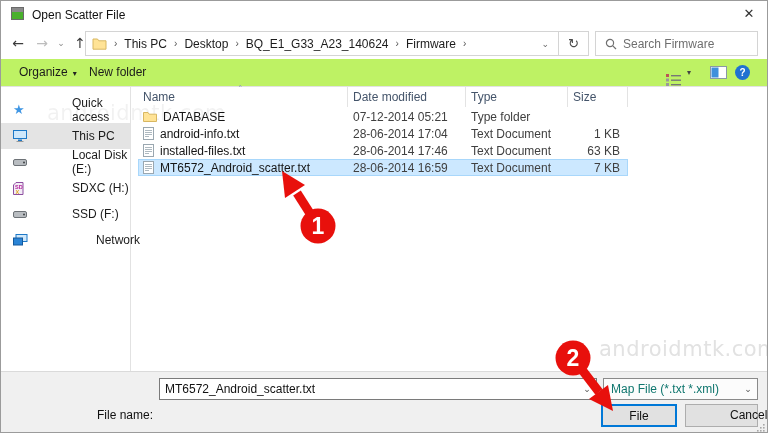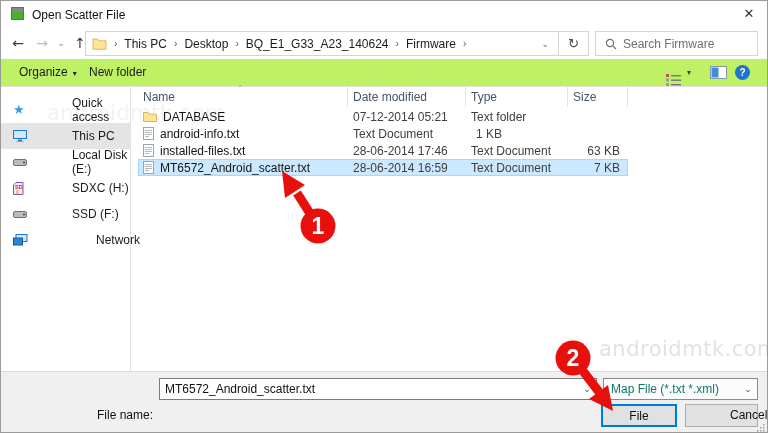--- a/index.html
+++ b/index.html
@@ -262,37 +262,38 @@
         <div class="frow">
           <div class="cell c-name">
             <span class="ficon">
               <svg width="14" height="12" viewBox="0 0 14 12">
                   <path d="M0.5 1.5 h4.5 l1.2 1.7 H13.5 v7.3 H0.5 Z" fill="#ffe396" stroke="#d8b761"></path>
                 </svg>
             </span>
             <span>DATABASE</span>
           </div>
           <div class="cell c-date">07-12-2014 05:21</div>
-          <div class="cell c-type">Text folder</div>
+          <div class="cell c-type">Type folder</div>
           <div class="cell c-size"></div>
         </div>
 
         <div class="frow">
           <div class="cell c-name">
             <span class="ficon">
               <svg width="11" height="13" viewBox="0 0 11 13">
                   <rect x="0.5" y="0.5" width="10" height="12" fill="#fff" stroke="#9aa7b0"></rect>
                   <line x1="2" y1="3.5" x2="9" y2="3.5" stroke="#aeb9c0"></line>
                   <line x1="2" y1="5.5" x2="9" y2="5.5" stroke="#aeb9c0"></line>
                   <line x1="2" y1="7.5" x2="9" y2="7.5" stroke="#aeb9c0"></line>
                   <line x1="2" y1="9.5" x2="6" y2="9.5" stroke="#aeb9c0"></line>
                 </svg>
             </span>
             <span>android-info.txt</span>
           </div>
+          <div class="cell c-date">28-06-2014 17:04</div>
           <div class="cell c-type">Text Document</div>
           <div class="cell c-size">1 KB</div>
         </div>
 
         <div class="frow">
           <div class="cell c-name">
             <span class="ficon">
               <svg width="11" height="13" viewBox="0 0 11 13">
                   <rect x="0.5" y="0.5" width="10" height="12" fill="#fff" stroke="#9aa7b0"></rect>
                   <line x1="2" y1="3.5" x2="9" y2="3.5" stroke="#aeb9c0"></line>

